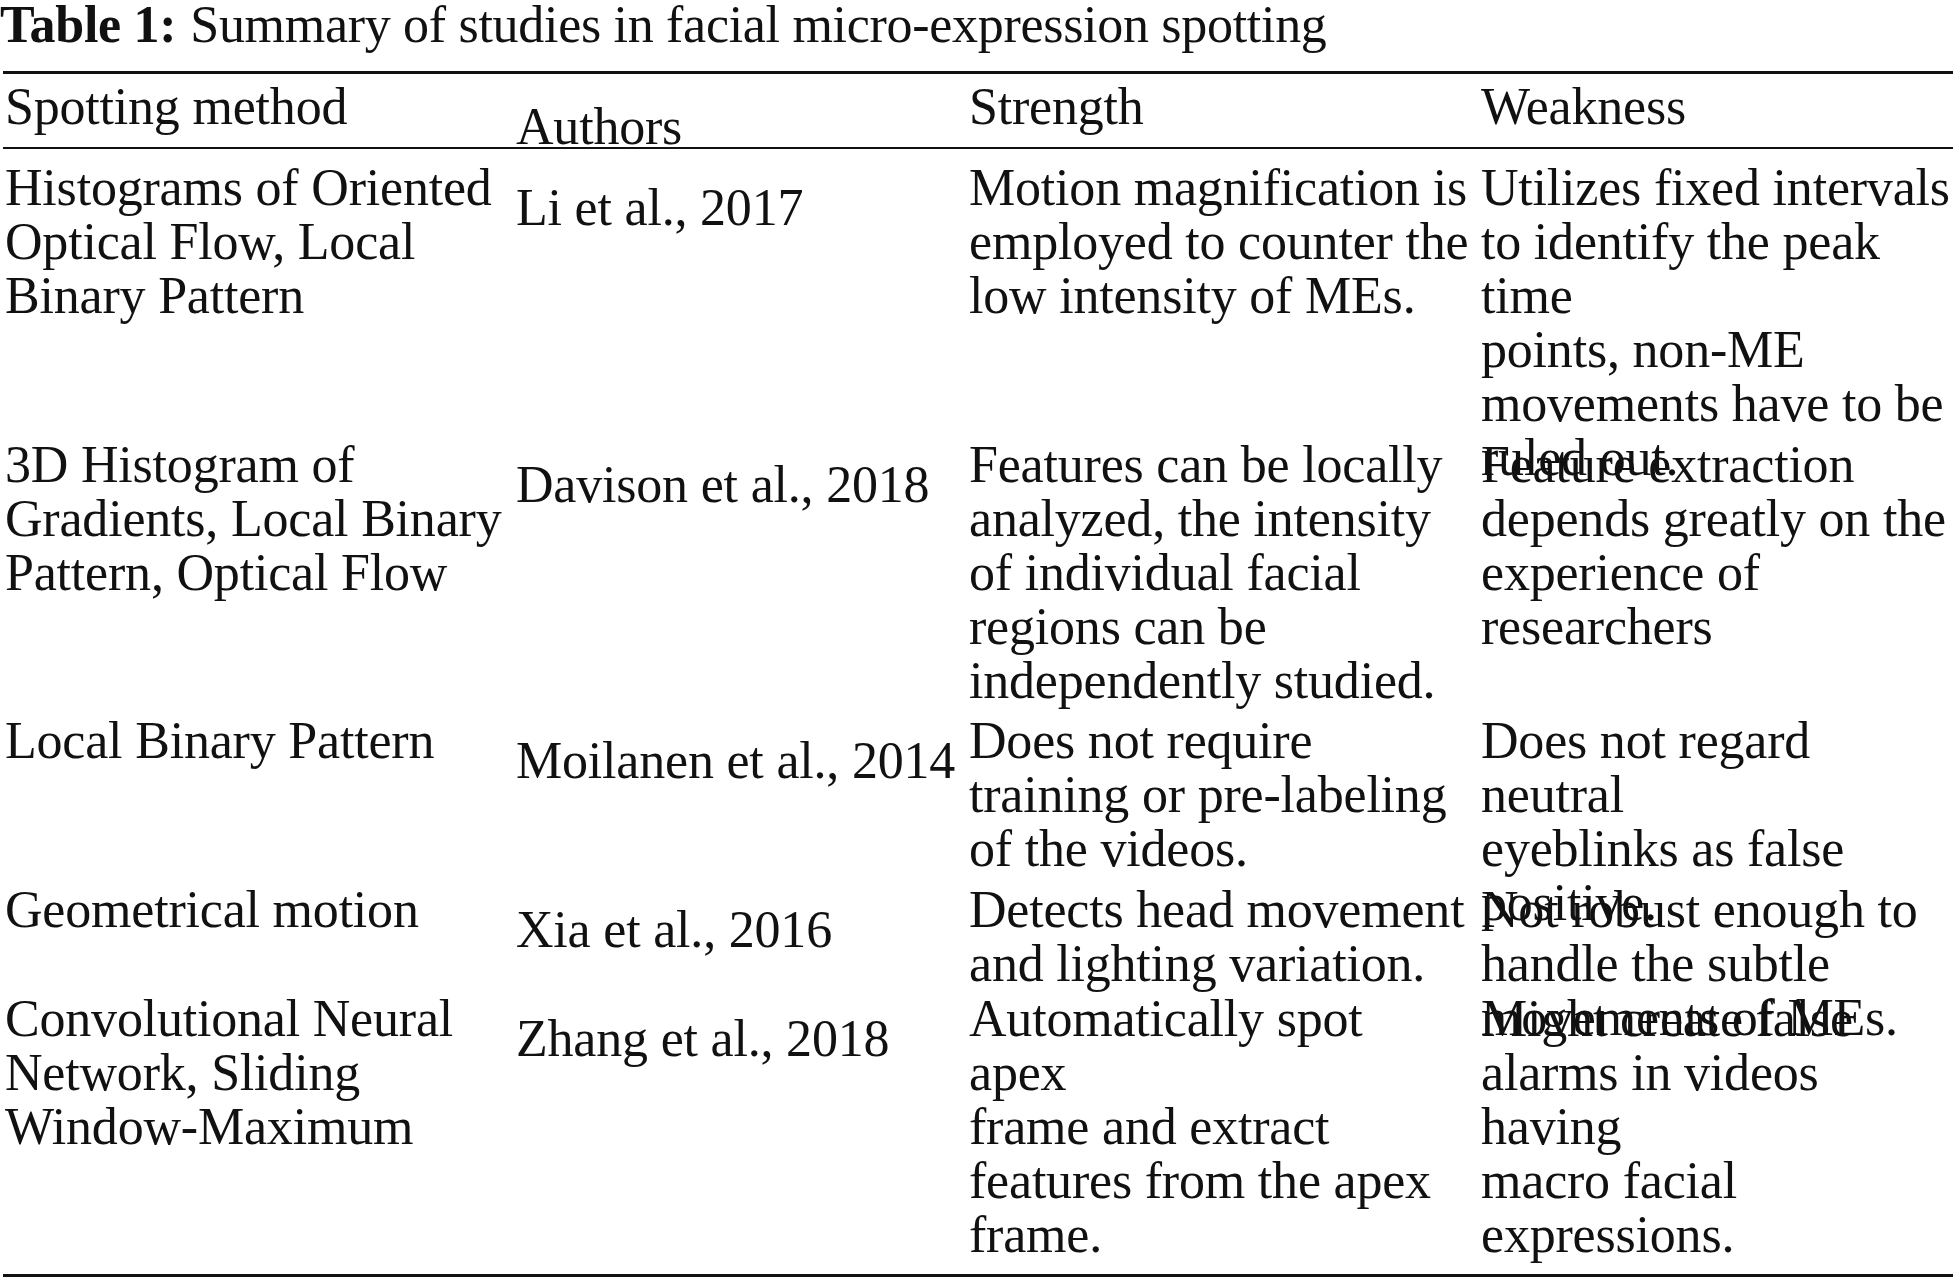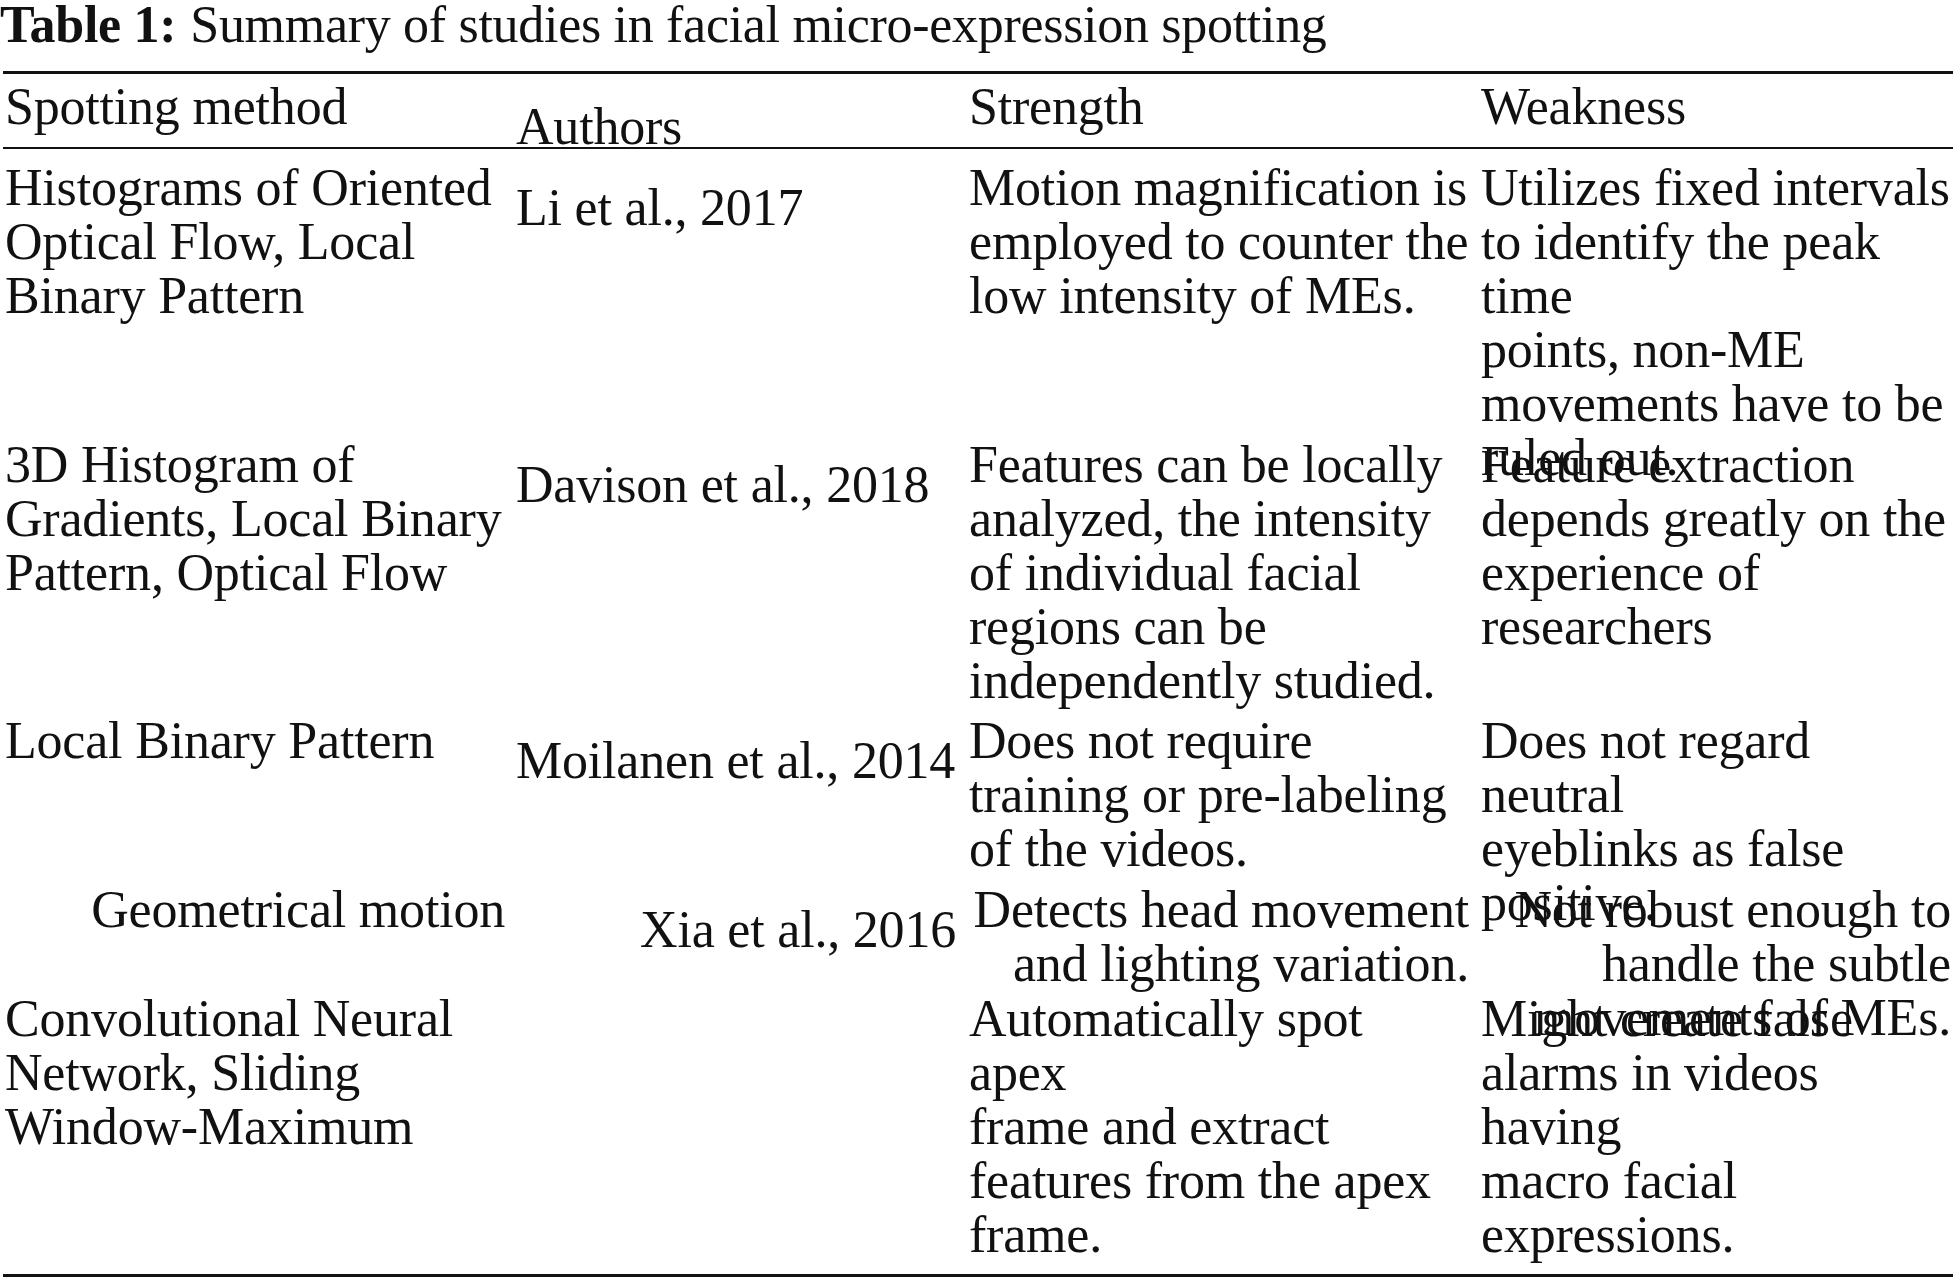--- a/index.html
+++ b/index.html
@@ -59,21 +59,21 @@
   .col3 { left: 1481px; width: 470px; }
 
   .data-row {
     position: absolute;
     left: 0;
     width: 1690px;
   }
   .row0 { top: 161px;  height: 270px; }
   .row1 { top: 438px;  height: 270px; padding-left: 47px; }
   .row2 { top: 714px;  height: 165px; }
-  .row3 { top: 883px;  height: 165px; text-align: right; }
+  .row3 { top: 883px;  height: 165px; }
   .row4 { top: 992px; height: 215px; }
 </style>
 </head>
 <body>
 
 <div class="caption"><span class="label">Table 1:</span><span>Summary of studies in facial micro-expression spotting</span></div>
 
 <div class="rule top"></div>
 
 <div class="header-row">
@@ -134,20 +134,21 @@
 and lighting variation.</div>
   <div class="cell col3">Not robust enough to
 handle the subtle
 movements of MEs.</div>
 </div>
 
 <div class="data-row row4">
   <div class="cell col0">Convolutional Neural
 Network, Sliding
 Window-Maximum</div>
+  <div class="cell col1">Zhang et al., 2018</div>
   <div class="cell col2">Automatically spot apex
 frame and extract
 features from the apex
 frame.</div>
   <div class="cell col3">Might create false
 alarms in videos having
 macro facial
 expressions.</div>
 </div>
 

